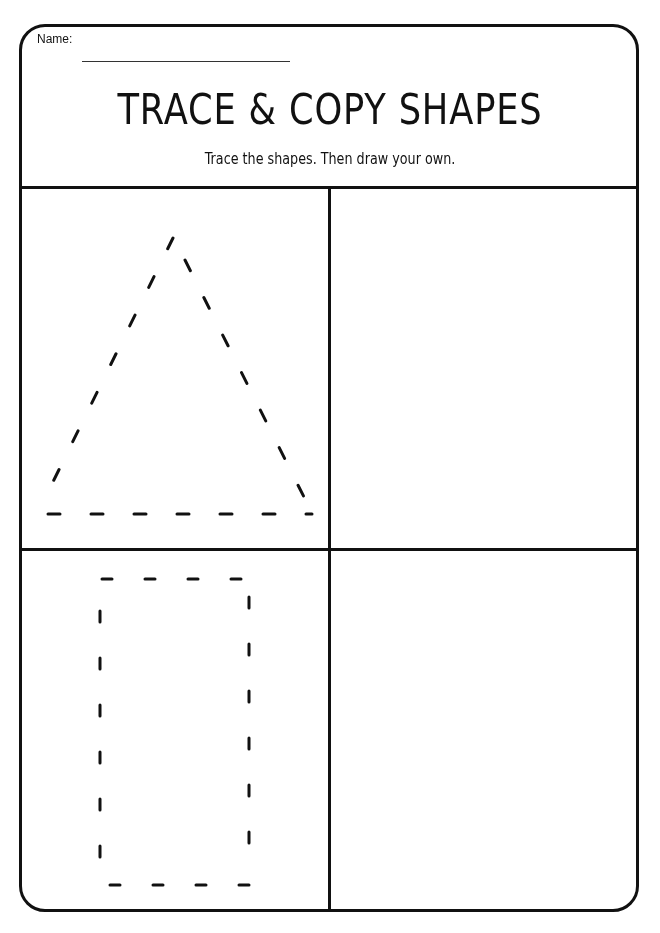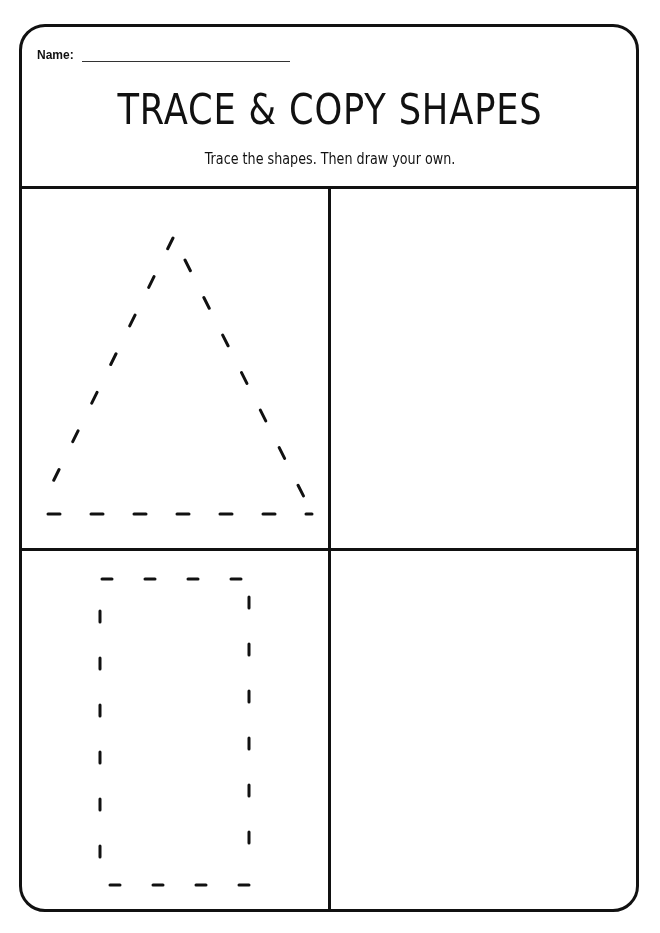--- a/index.html
+++ b/index.html
@@ -1,18 +1,18 @@
 <!DOCTYPE html>
 <html><head>
 <meta charset="utf-8">
 <style>
   html,body{margin:0;padding:0;background:#fff;}
   body{width:660px;height:933px;position:relative;overflow:hidden;font-family:"Liberation Sans",sans-serif;color:#111;}
   .frame{position:absolute;left:19px;top:24px;width:614px;height:882px;border:3px solid #111;border-radius:26px;box-sizing:content-box;}
-  .name-label{position:absolute;left:37px;top:48px;font-size:12px;font-weight:bold;}
+  .name-label{position:absolute;left:37px;top:32px;font-size:12px;}
   .name-line{position:absolute;left:82px;top:61px;width:208px;border-bottom:1px solid #333;}
   .title{position:absolute;left:0;width:660px;top:84px;text-align:center;font-family:"DejaVu Sans",sans-serif;font-size:43px;letter-spacing:1px;font-weight:normal;transform:scaleX(0.82);transform-origin:center;}
   .subtitle{position:absolute;left:0;width:660px;top:150px;text-align:center;font-family:"DejaVu Sans",sans-serif;font-size:15px;transform:scaleX(0.85);}
   .hline{position:absolute;height:3px;background:#111;}
   .vline{position:absolute;width:3px;background:#111;}
   svg.shapes{position:absolute;left:0;top:0;}
 </style>
 </head>
 <body>
 

